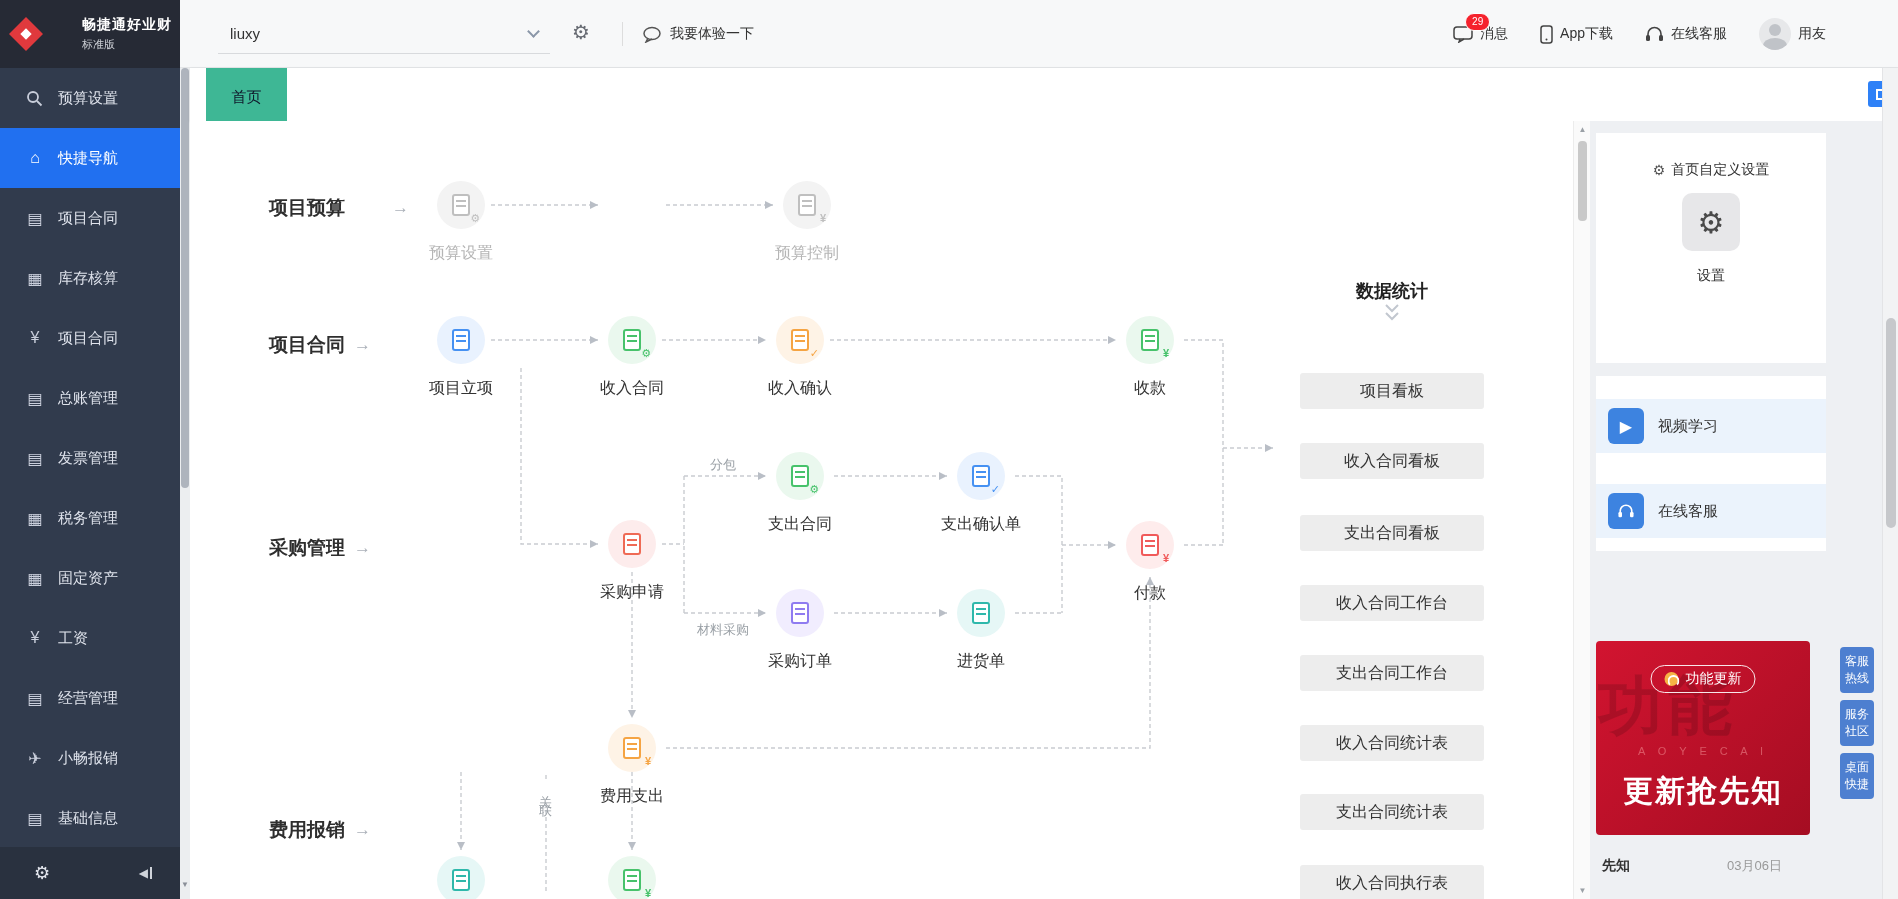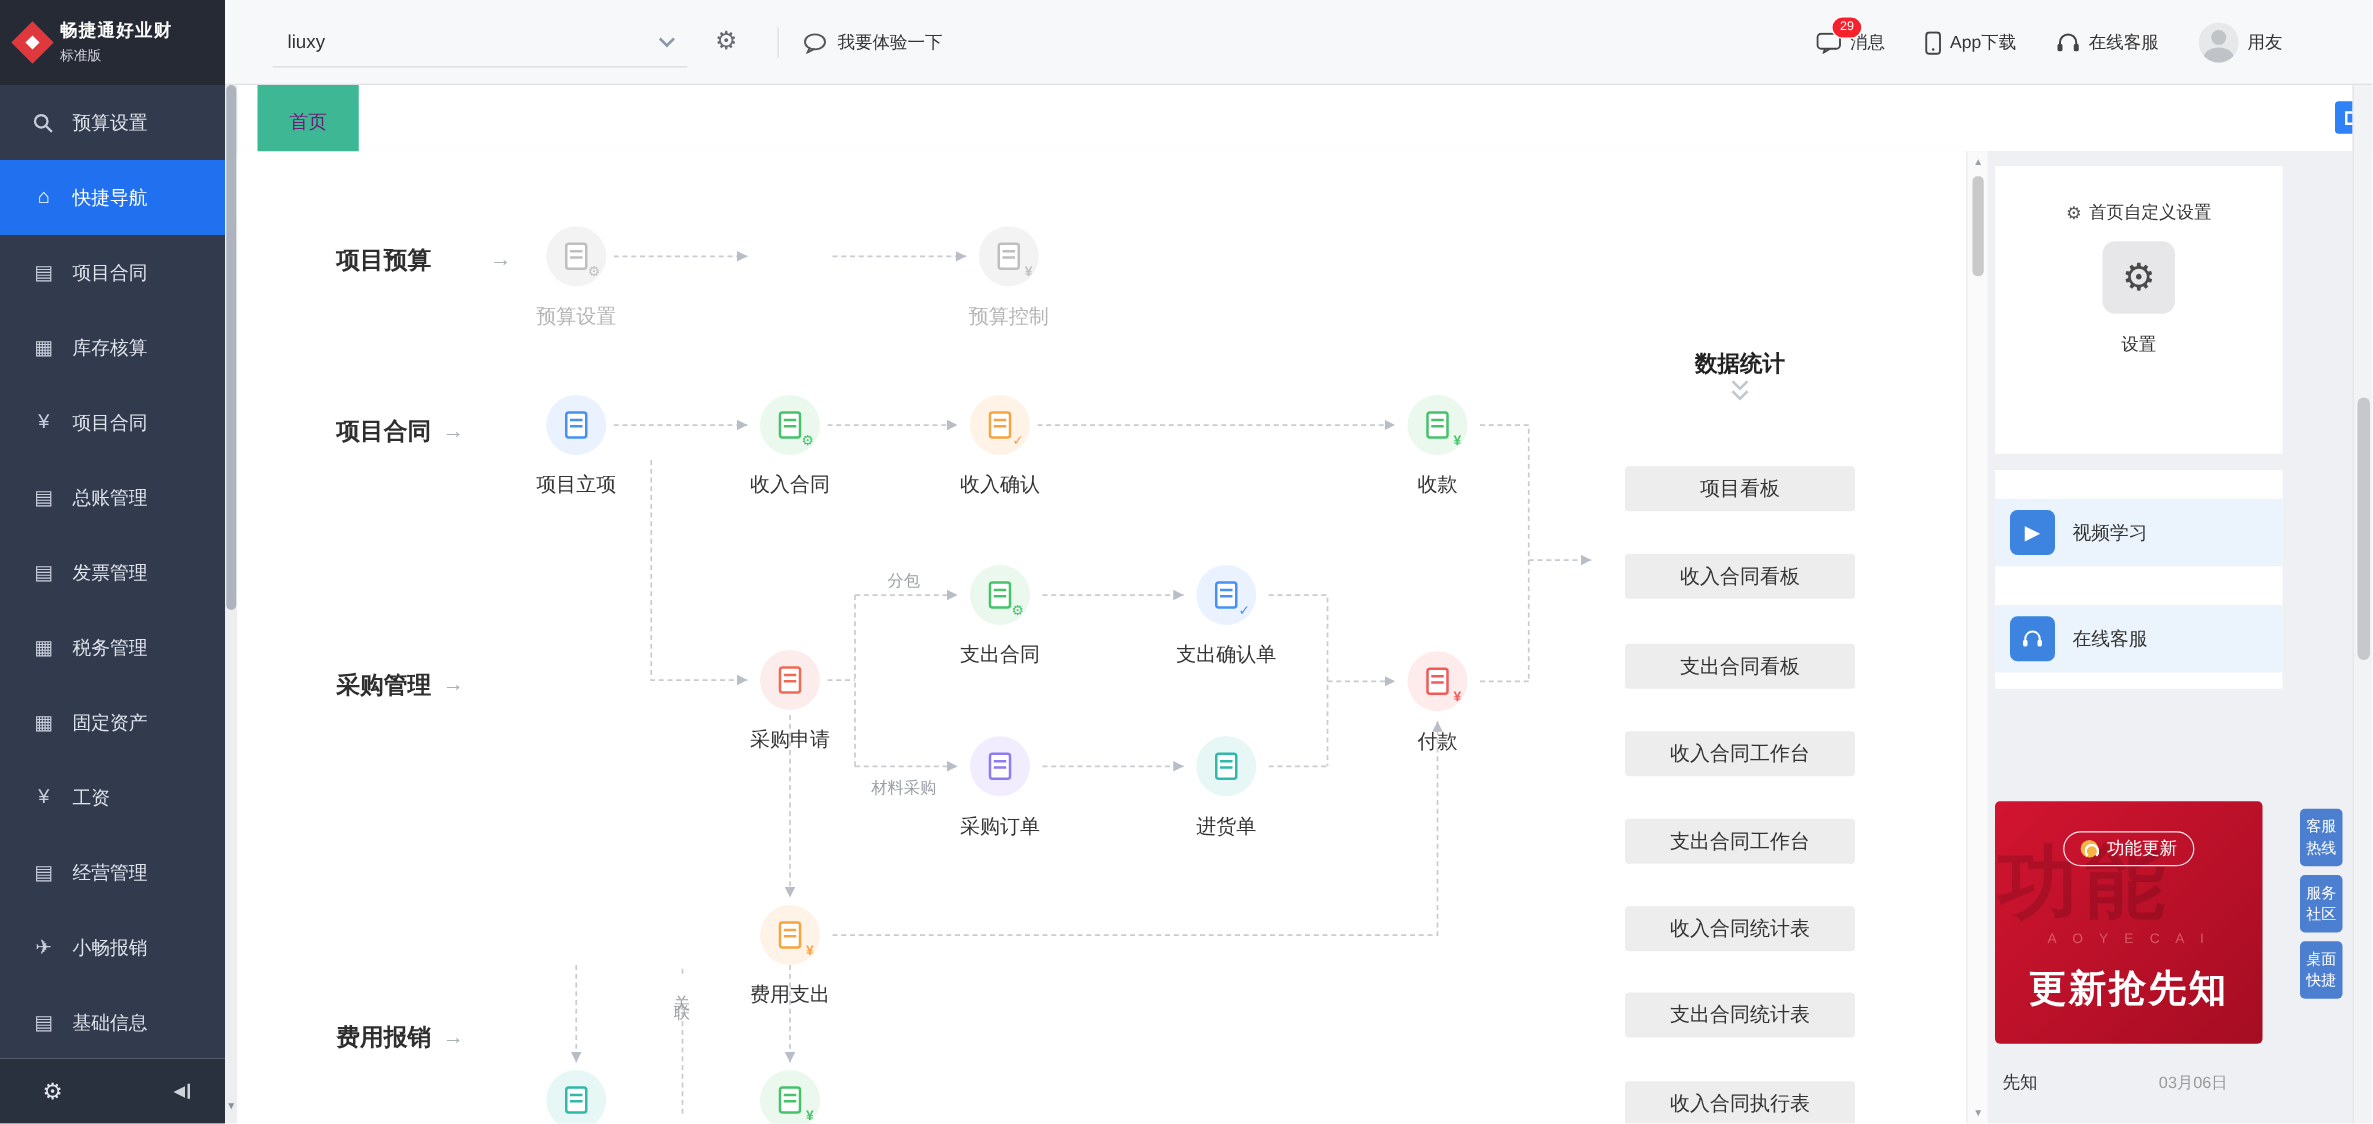--- a/index.html
+++ b/index.html
@@ -5,21 +5,21 @@
   * { box-sizing: border-box; margin: 0; padding: 0; }
   html,body { width:1898px; height:899px; overflow:hidden; }
   body { font-family:"Liberation Sans","DejaVu Sans",sans-serif; background:#fff; color:#333; }
   .stage { position:relative; width:1898px; height:899px; overflow:hidden; background:#fff; }
 
   
   .topbar { position:absolute; left:0; top:0; width:1898px; height:68px; background:#f7f8f9; border-bottom:1px solid #e4e6e8; }
   .logo { position:absolute; left:0; top:0; width:180px; height:68px; background:#262a35; display:flex; align-items:center; padding-left:14px; gap:10px; }
   .logo-diamond { width:24px; height:24px; background:#e0393d; transform:rotate(45deg); display:flex; align-items:center; justify-content:center; flex:0 0 auto; }
   .logo-diamond span { width:8px; height:8px; background:#fff; }
-  .logo-txt { display:flex; flex-direction:column; }
+  .logo-txt { display:flex; flex-direction:column;margin-left:34px; }
   .logo-title { color:#fff; font-size:14px; font-weight:bold; letter-spacing:1px; }
   .logo-sub { color:#cfd2d8; font-size:11px; margin-top:3px; }
 
   .ws-select { position:absolute; left:218px; top:14px; width:332px; height:40px; border-bottom:1px solid #d8dadd; display:flex; align-items:center; justify-content:space-between; padding:0 12px; cursor:pointer; }
   .ws-select .val { font-size:15px; color:#333; }
   .chev { width:9px; height:9px; border-left:2px solid #8a96a8; border-bottom:2px solid #8a96a8; transform:rotate(-45deg); margin-top:-4px; }
   .top-gear { position:absolute; left:572px; top:20px; font-size:20px; color:#666a72; cursor:pointer; }
   .top-div { position:absolute; left:622px; top:22px; width:1px; height:24px; background:#ddd; }
   .experience { position:absolute; left:642px; top:0; height:68px; display:flex; align-items:center; gap:8px; cursor:pointer; }
   .experience .txt { font-size:14px; color:#333; }
@@ -42,21 +42,21 @@
   .sb-bottom { position:absolute; left:0; top:847px; width:180px; height:52px; background:#29313f; display:flex; align-items:center; justify-content:space-between; padding:0 28px 0 34px; }
   .sb-bottom .g { font-size:18px; color:#e3e6ee; cursor:pointer; }
   .collapse { display:flex; align-items:center; gap:2px; cursor:pointer; color:#cfd3da; font-size:12px; }
   .collapse .bar { width:2px; height:12px; background:#cfd3da; }
   .sb-scroll { position:absolute; left:180px; top:68px; width:10px; height:831px; background:#eceef0; }
   .sb-thumb { position:absolute; left:1px; top:0; width:8px; height:420px; background:#aeb4bd; border-radius:4px; }
   .sb-down { position:absolute; left:0; top:812px; width:10px; text-align:center; font-size:8px; color:#8a8f98; }
 
   
   .tabbar { position:absolute; left:190px; top:68px; width:1708px; height:53px; background:#fff; box-shadow:0 1px 3px rgba(0,0,0,.10); }
-  .tab-active { position:absolute; left:16px; top:0; width:81px; height:58px; background:#3eb795; color:#701a75; font-size:15px; display:flex; align-items:center; justify-content:center; cursor:pointer; }
+  .tab-active { position:absolute; left:16px; top:0; width:81px; height:58px; background:#3eb795; color:#0f172a; font-size:15px; display:flex; align-items:center; justify-content:center; cursor:pointer; }
   .corner-btn { position:absolute; left:1678px; top:13px; width:26px; height:26px; background:#2e81f7; border-radius:3px; display:flex; align-items:center; justify-content:center; cursor:pointer; }
   .corner-btn span { width:11px; height:11px; border:2px solid #fff; }
 
   
   .flow { position:absolute; left:190px; top:121px; width:1383px; height:778px; background:#fff; overflow:hidden; }
   .rowlab { position:absolute; left:79px; display:flex; align-items:center; gap:9px; font-size:19px; font-weight:bold; color:#2e2e2e; }
   .rowlab .arr { font-size:17px; color:#aab0b8; font-weight:normal; }
   .node { position:absolute; width:120px; text-align:center; cursor:pointer; }
   .circ { width:48px; height:48px; border-radius:50%; margin:0 auto; display:flex; align-items:center; justify-content:center; position:relative; }
   .doc { width:18px; height:22px; background:#fff; border:2px solid currentColor; border-radius:3px; position:relative; }
@@ -99,21 +99,21 @@
   .p-row .lb { font-size:15px; color:#333; }
 
   .banner { position:absolute; left:6px; top:520px; width:214px; height:194px; border-radius:4px; background:linear-gradient(135deg,#d21430,#a50d22); overflow:hidden; cursor:pointer; }
   .bn-water { position:absolute; left:2px; top:22px; font-size:64px; font-weight:bold; color:rgba(0,0,0,.14); letter-spacing:6px; white-space:nowrap; }
   .bn-pill { position:absolute; left:50%; transform:translateX(-50%); top:24px; display:flex; align-items:center; gap:7px; border:1px solid rgba(255,255,255,.9); border-radius:14px; padding:4px 13px; color:#fff; font-size:14px; cursor:pointer; }
   .bn-pill .ref { width:14px; height:14px; border-radius:50%; background:#f6b445; position:relative; flex:0 0 auto; }
   .bn-pill .ref::after { content:""; position:absolute; left:3px; top:3px; width:8px; height:8px; border:2px solid #fff; border-bottom-color:transparent; border-radius:50%; }
   .bn-letters { position:absolute; left:0; top:104px; width:214px; text-align:center; font-size:11px; letter-spacing:5px; color:rgba(255,170,170,.45); }
   .bn-head { position:absolute; left:0; top:130px; width:214px; text-align:center; font-size:30px; font-weight:bold; color:#fff; letter-spacing:2px; white-space:nowrap; }
   .announce { position:absolute; left:12px; top:736px; width:180px; display:flex; justify-content:space-between; align-items:baseline; cursor:pointer; }
-  .announce .t { font-size:14px; color:#333; }
+  .announce .t { font-size:14px; color:#333;font-weight:bold; }
   .announce .d { font-size:13px; color:#999; }
 
   .side-tab { position:absolute; left:250px; width:34px; height:46px; background:#4d7fd0; border-radius:4px; color:#fff; font-size:12px; display:flex; flex-direction:column; align-items:center; justify-content:center; line-height:17px; cursor:pointer; }
 
   
   .page-scroll { position:absolute; left:1882px; top:68px; width:16px; height:831px; background:#f2f3f4; border-left:1px solid #e3e4e6; }
   .page-thumb { position:absolute; left:3px; top:250px; width:10px; height:210px; background:#c6c8cb; border-radius:5px; cursor:pointer; }
 
   svg.mini { display:block; }
 </style>

